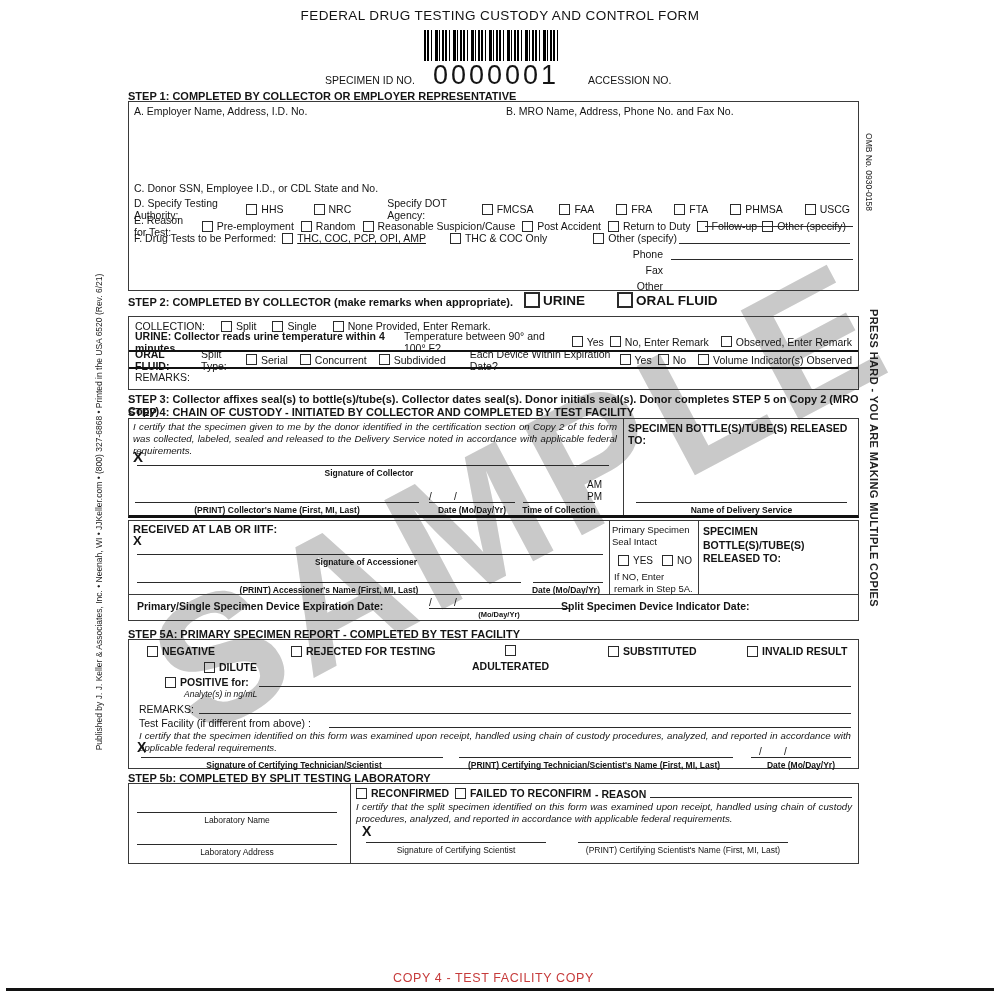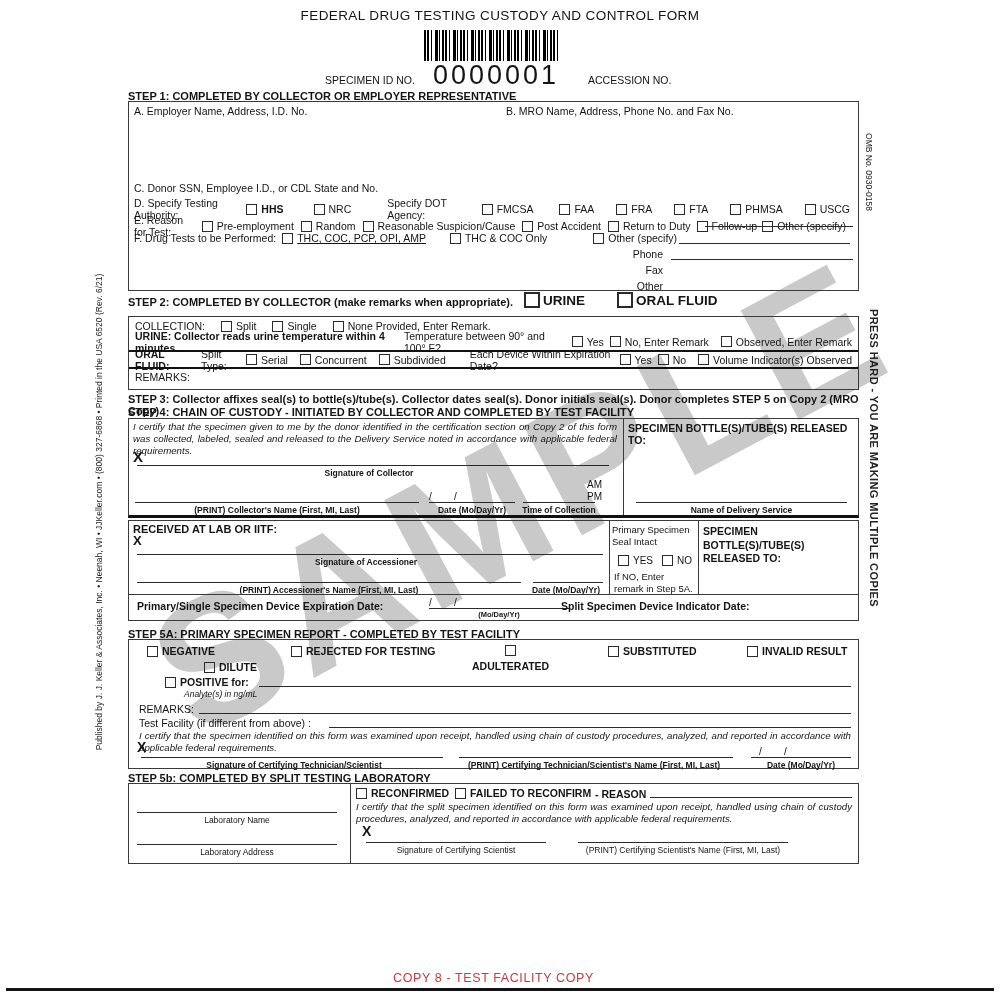--- a/index.html
+++ b/index.html
@@ -59,21 +59,21 @@
   <div class="vtx z b" style="left:874px;top:458px;font-size:11px;letter-spacing:.4px;transform:translate(-50%,-50%) rotate(90deg);">PRESS HARD - YOU ARE MAKING MULTIPLE COPIES</div>
 
   <div class="sec sh z" style="top:90px;">STEP 1: COMPLETED BY COLLECTOR OR EMPLOYER REPRESENTATIVE</div>
   <div class="box z" style="top:101px;height:190px;">
     <span class="abs fs105" style="left:5px;top:3px;">A. Employer Name, Address, I.D. No.</span>
     <span class="abs fs105" style="left:377px;top:3px;">B. MRO Name, Address, Phone No. and Fax No.</span>
     <span class="abs fs105" style="left:5px;top:80px;">C. Donor SSN, Employee I.D., or CDL State and No.</span>
 
     <div class="row abs" style="left:5px;top:95px;right:8px;">
       <span class="fs105">D. Specify Testing Authority:</span>
-      <span class="cb" style="margin-left:28px;font-weight:bold;">
+      <span class="cb" style="margin-left:28px;">
           <span class="bx"></span>
           <span class="cl">HHS</span>
         </span>
       <span class="cb" style="margin-left:30px;">
           <span class="bx"></span>
           <span class="cl">NRC</span>
         </span>
       <span class="fs105" style="margin-left:36px;">Specify DOT Agency:</span>
       <span class="cb" style="margin-left:30px;">
           <span class="bx"></span>
@@ -364,16 +364,16 @@
       <div class="line" style="left:300px;top:13px;width:202px;"></div>
       <div class="abs cert" style="left:6px;top:17px;width:496px;">I certify that the split specimen identified on this form was examined upon receipt, handled using chain of custody procedures, analyzed, and reported in accordance with applicable federal requirements.</div>
       <span class="xm" style="left:12px;top:40px;font-size:14px;">X</span>
       <div class="line" style="left:16px;top:58px;width:180px;"></div>
       <div class="slr" style="left:0;top:61px;width:212px;">Signature of Certifying Scientist</div>
       <div class="line" style="left:228px;top:58px;width:210px;"></div>
       <div class="slr" style="left:218px;top:61px;width:230px;">(PRINT) Certifying Scientist's Name (First, MI, Last)</div>
     </div>
   </div>
 
-  <div class="footer-red z" style="color:#c63b3b;">COPY 8 - TEST FACILITY COPY</div>
+  <div class="footer-red z" style="color:#c63b3b;">COPY 4 - TEST FACILITY COPY</div>
   <div class="bline z"></div>
 
 </div>
 
 </body></html>

